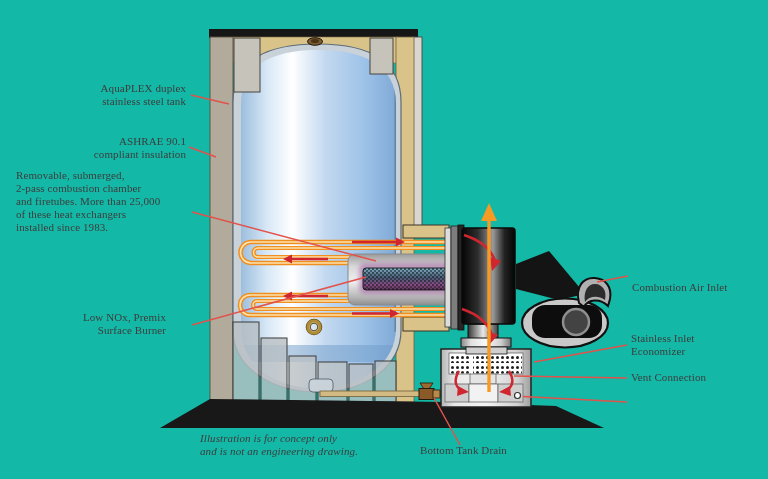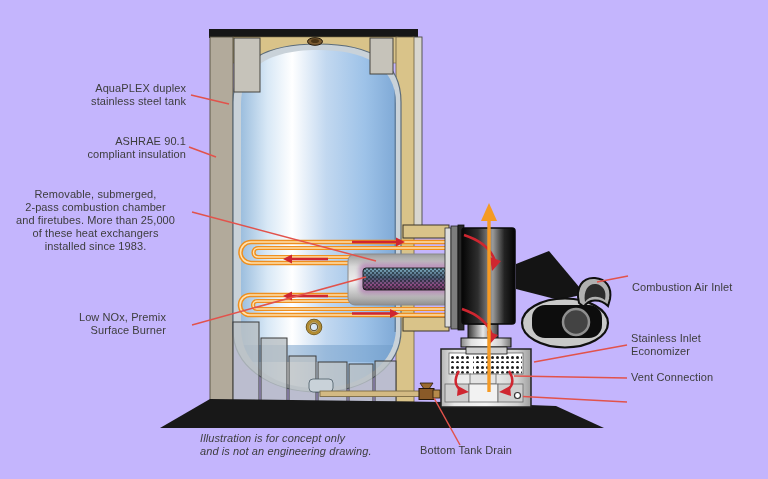--- a/index.html
+++ b/index.html
@@ -1,18 +1,18 @@
 <!DOCTYPE html>
 <html><head>
 <meta charset="utf-8">
 <style>
   html,body{margin:0;padding:0;background:#ffffff;}
   #stage{
-    position:relative;width:768px;height:479px;background:#c4b5fd;overflow:hidden;
-    font-family:Liberation Sans, sans-serif;
+    position:relative;width:768px;height:479px;background:#14b8a6;overflow:hidden;
+    font-family:Liberation Serif, serif;
   }
   #drawing{position:absolute;left:0;top:0;width:768px;height:479px;}
   .lbl{
     position:absolute;font-size:11px;line-height:13px;color:#3d3d3d;
     white-space:pre-line;letter-spacing:0.1px;
   }
   .lbl.right{text-align:right;}
   .lbl.italic{font-style:italic;}
 </style>
 </head>
@@ -237,21 +237,21 @@
       <line x1="627" y1="378" x2="514" y2="376"></line>
       <line x1="627" y1="402" x2="523" y2="396.5"></line>
       <line x1="460" y1="445" x2="434" y2="398"></line>
     </g>
   </svg>
 
   <div class="lbl right" style="right:582px;top:82px;">AquaPLEX duplex
 stainless steel tank</div>
   <div class="lbl right" style="right:582px;top:135px;">ASHRAE 90.1
 compliant insulation</div>
-  <div class="lbl" style="left:16px;top:188px;text-align:center;">Removable, submerged,
+  <div class="lbl" style="left:16px;top:169px;">Removable, submerged,
 2-pass combustion chamber
 and firetubes. More than 25,000
 of these heat exchangers
 installed since 1983.</div>
   <div class="lbl right" style="right:602px;top:311px;margin-left:34px;">Low NOx, Premix
 Surface Burner</div>
   <div class="lbl" style="left:632px;top:270px;margin-top:11px;">Combustion Air Inlet</div>
   <div class="lbl" style="left:631px;top:332px;">Stainless Inlet
 Economizer</div>
   <div class="lbl" style="left:631px;top:371px;">Vent Connection</div>

